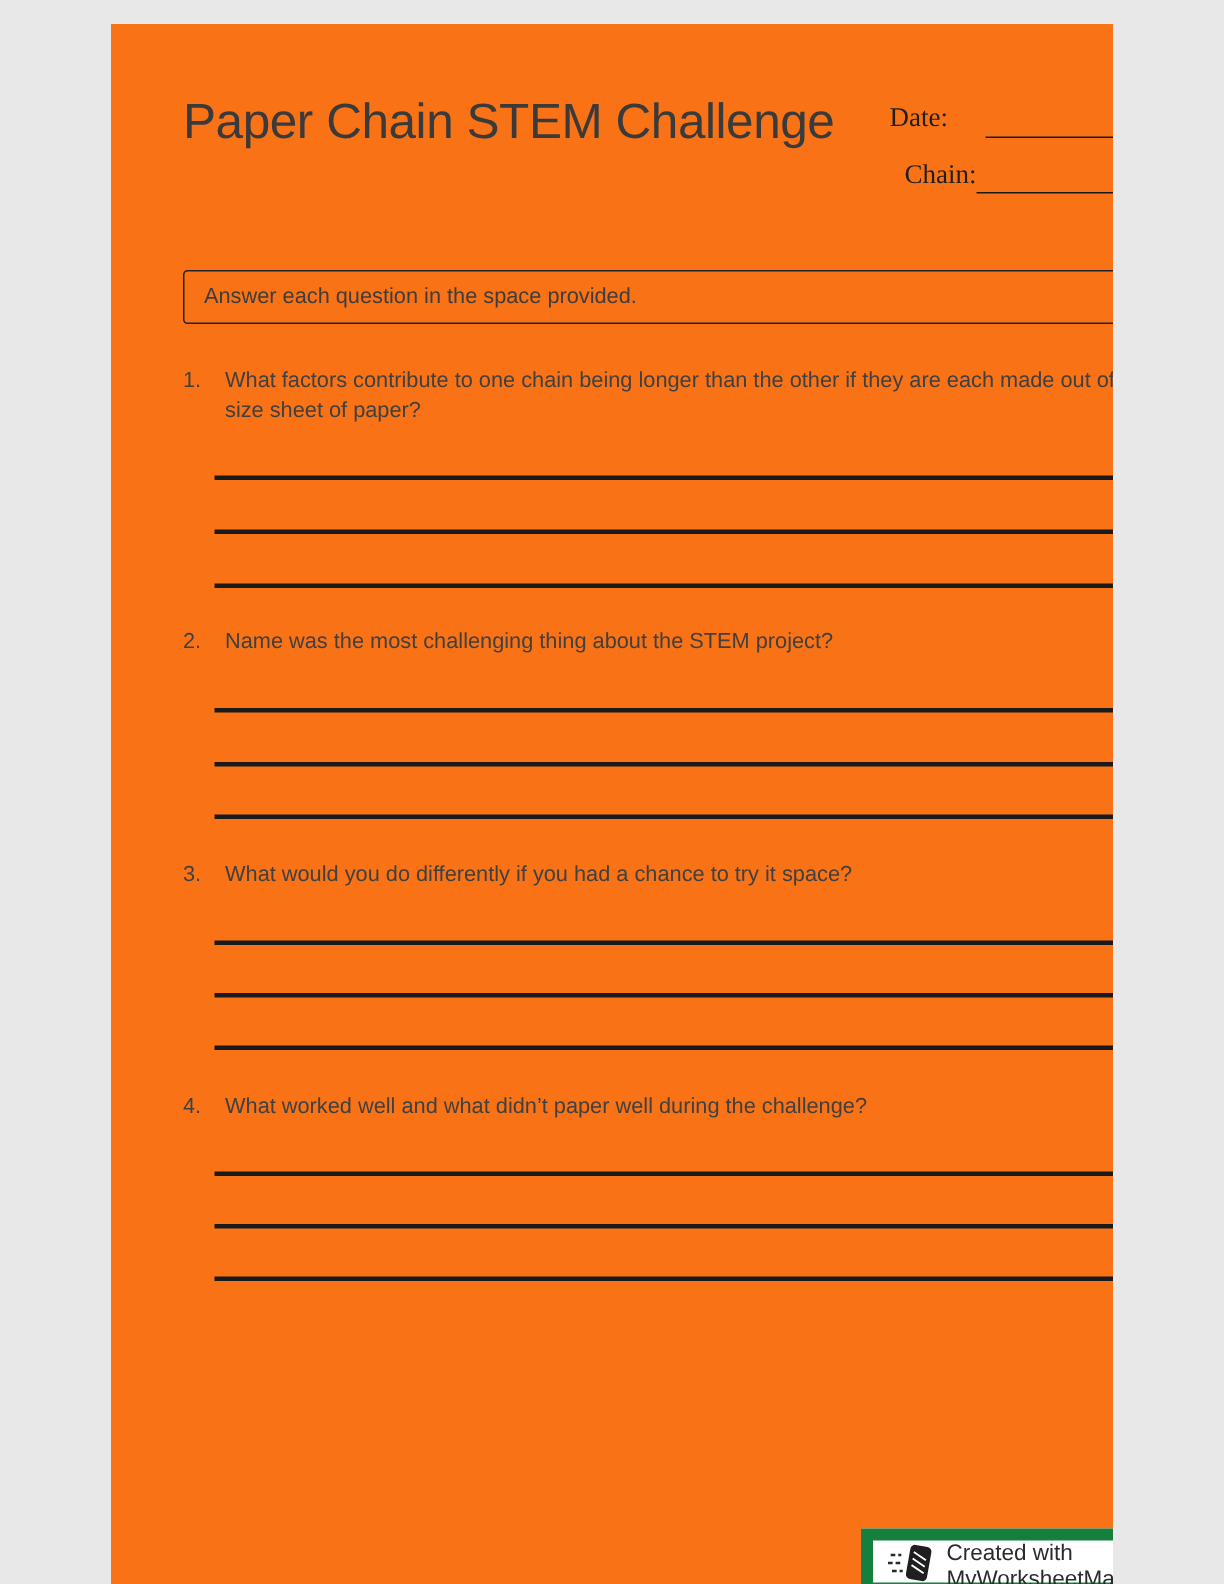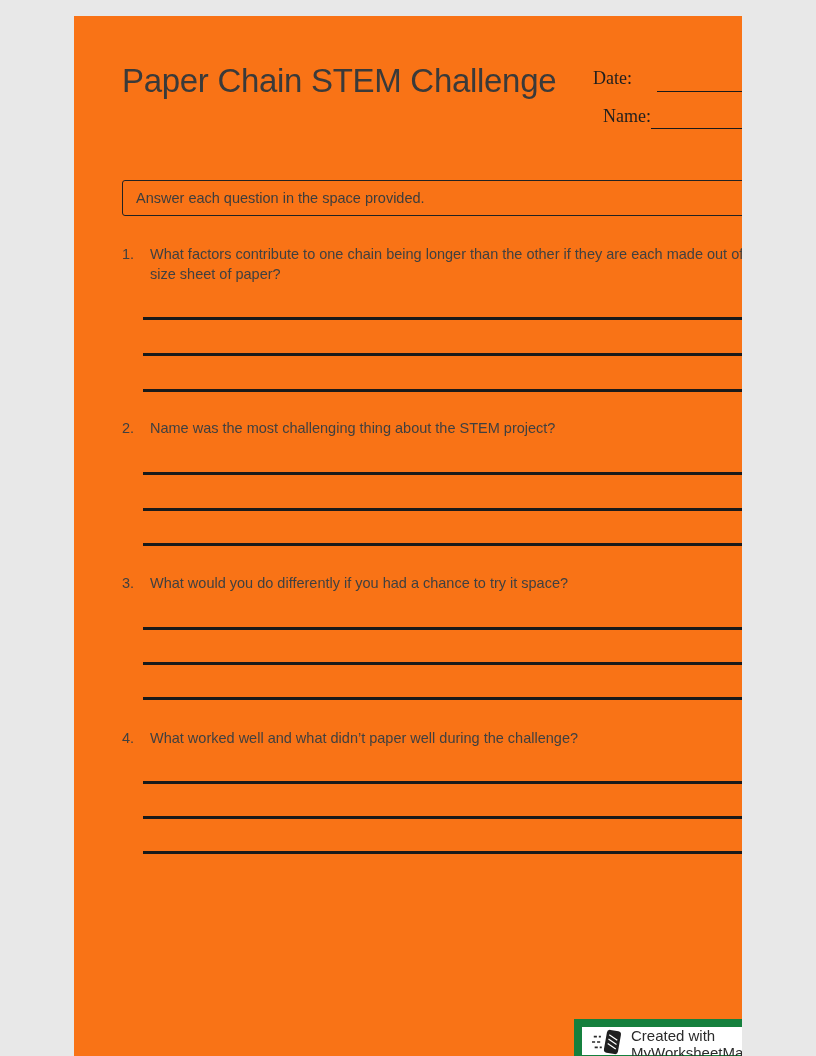--- a/index.html
+++ b/index.html
@@ -89,21 +89,21 @@
 </head>
 <body>
 
 <div class="page">
 
   <h1 class="title">Paper Chain STEM Challenge</h1>
 
   <div class="field-label name-label">Date:</div>
   <div class="blank-line name-line"></div>
 
-  <div class="field-label date-label">Name:</div>
+  <div class="field-label date-label">Chain:</div>
   <div class="blank-line date-line"></div>
 
   <div class="instructions-box">
     <span>Answer each question in the space provided.</span>
   </div>
 
   <div class="question" style="top:229px">
     <span class="q-number">1.</span>
     <span class="q-text">What factors contribute to one chain being longer than the other if they are each made out of the same size sheet of paper?</span>
   </div>

